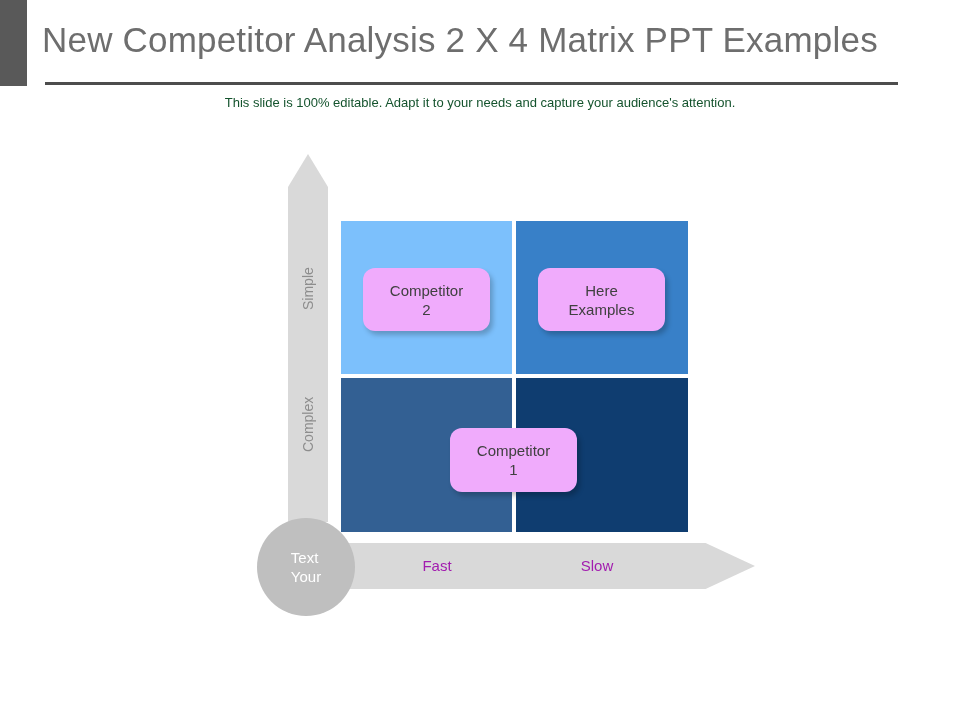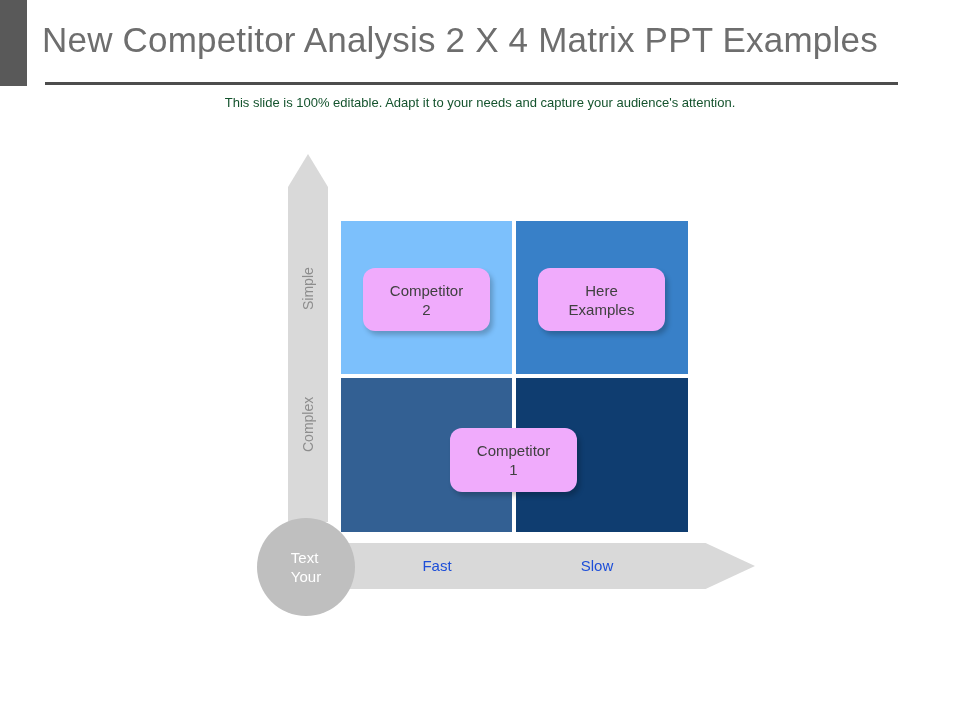--- a/index.html
+++ b/index.html
@@ -133,21 +133,21 @@
     height: 46px;
     background: #d9d9d9;
     -webkit-clip-path: polygon(0% 0%, 89% 0%, 100% 50%, 89% 100%, 0% 100%);
     clip-path: polygon(0% 0%, 89% 0%, 100% 50%, 89% 100%, 0% 100%);
   }
   .h-axis-label {
     position: absolute;
     top: 543px;
     height: 61px;
     line-height: 46px;
-    color: #1d4ed8;
+    color: #a21caf;
     font-size: 15px;
     text-align: center;
     white-space: nowrap;
   }
   .h-axis-label.fast { left: 387px; width: 100px; }
   .h-axis-label.slow { left: 547px; width: 100px; }
 
   
   .origin-circle {
     position: absolute;

